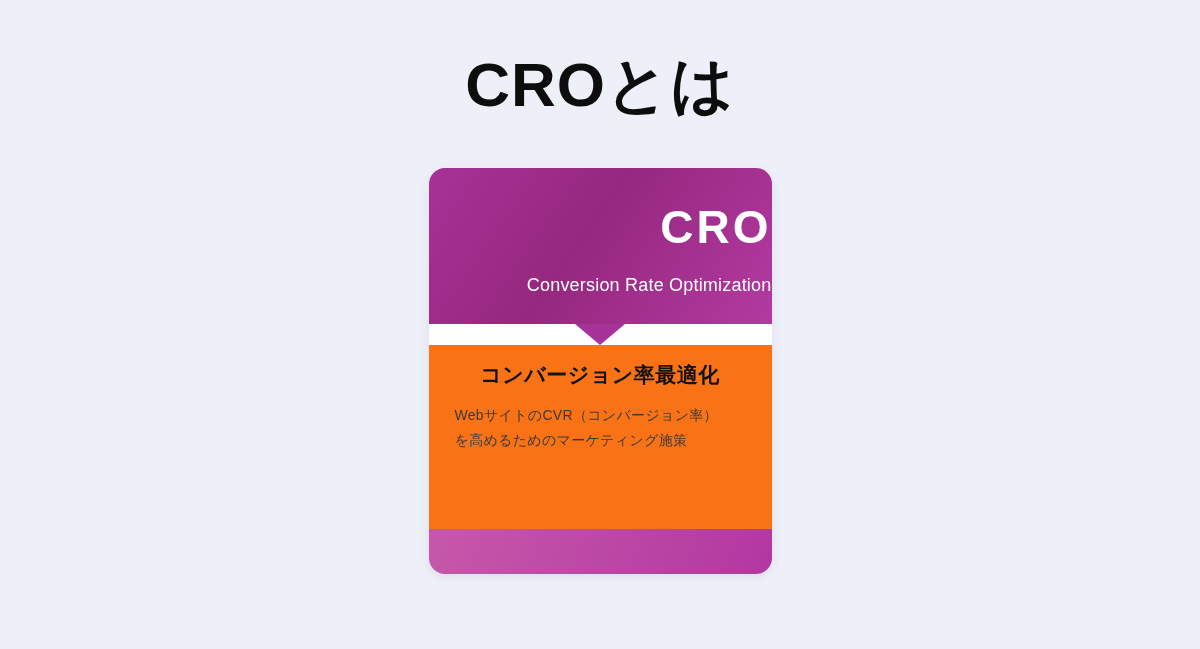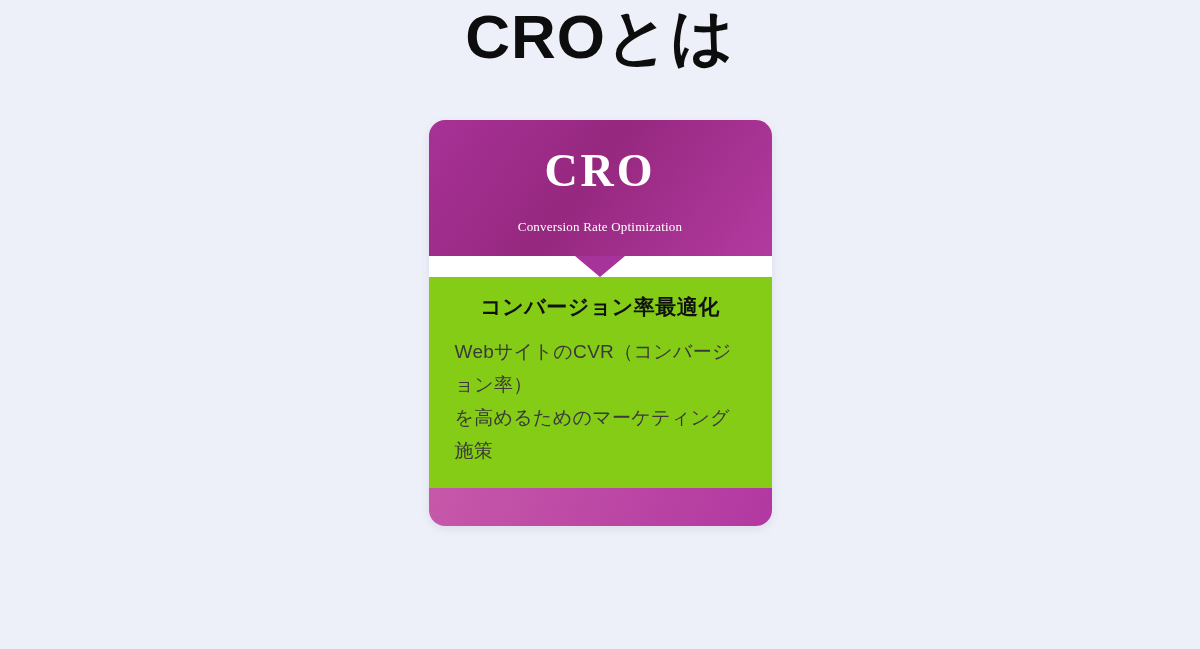--- a/index.html
+++ b/index.html
@@ -8,20 +8,21 @@
   }
   body {
     width: 1200px;
     height: 649px;
     background: #edf0f8;
     font-family: "Liberation Sans", "DejaVu Sans", sans-serif;
     overflow: hidden;
   }
   .page-title {
     margin: 0;
+    padding-top: 48px;
     text-align: center;
     font-size: 62px;
     line-height: 1.2;
     font-weight: 800;
     letter-spacing: 1px;
     color: #0d0d0d;
   }
   .cards {
     display: flex;
     justify-content: center;
@@ -33,71 +34,70 @@
     height: 406px;
     display: flex;
     flex-direction: column;
     border-radius: 16px;
     box-shadow: 0 3px 8px rgba(70, 70, 110, 0.10);
   }
   .card-header {
     height: 156px;
     border-radius: 16px 16px 0 0;
     color: #ffffff;
-    text-align: center;
+    text-align: right;
     display: flex;
     flex-direction: column;
     justify-content: center;
     padding-top: 6px;
     box-sizing: border-box;
-    font-family: Liberation Serif, serif;
   }
   .card-acronym {
     font-size: 46px;
     font-weight: bold;
     letter-spacing: 3px;
     line-height: 1.05;
   }
   .card-subtitle {
-    font-size: 13px;
+    font-size: 18px;
     font-weight: 400;
     margin-top: 23px;
     letter-spacing: 0.2px;
   }
   .card-arrow-row {
     background: #ffffff;
     height: 21px;
     display: flex;
     justify-content: center;
   }
   .card-arrow {
     width: 0;
     height: 0;
     border-left: 25px solid transparent;
     border-right: 25px solid transparent;
     border-top-width: 21px;
     border-top-style: solid;
   }
   .card-body {
-    background: #84cc16;
+    background: #f97316;
     flex: 1;
-    padding: 16px 26px 8px;
+    padding: 16px 26px 0;
     box-sizing: border-box;
     text-align: center;
   }
   .card-heading {
     margin: 0 0 14px;
     font-size: 21px;
     font-weight: bold;
     color: #111111;
     letter-spacing: 0.5px;
   }
   .card-text {
     margin: 0 0 12px;
-    font-size: 19px;
+    font-size: 14px;
     line-height: 1.75;
     color: #3a3a3a;
     text-align: left;
     white-space: pre-line;
     letter-spacing: 0.3px;
   }
   .card-text:empty { display: none; }
   .card-footer {
     height: 45px;
     border-radius: 0 0 16px 16px;

